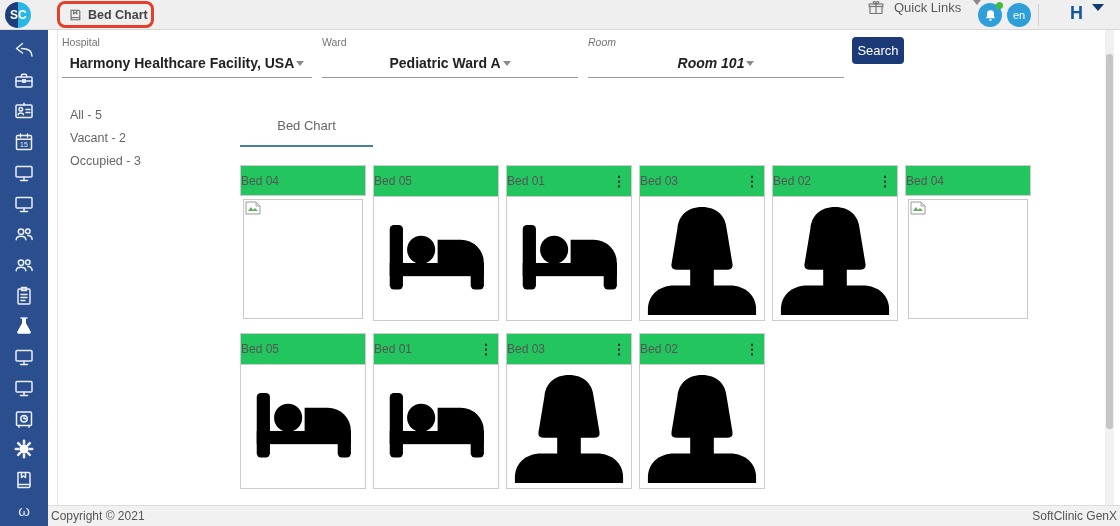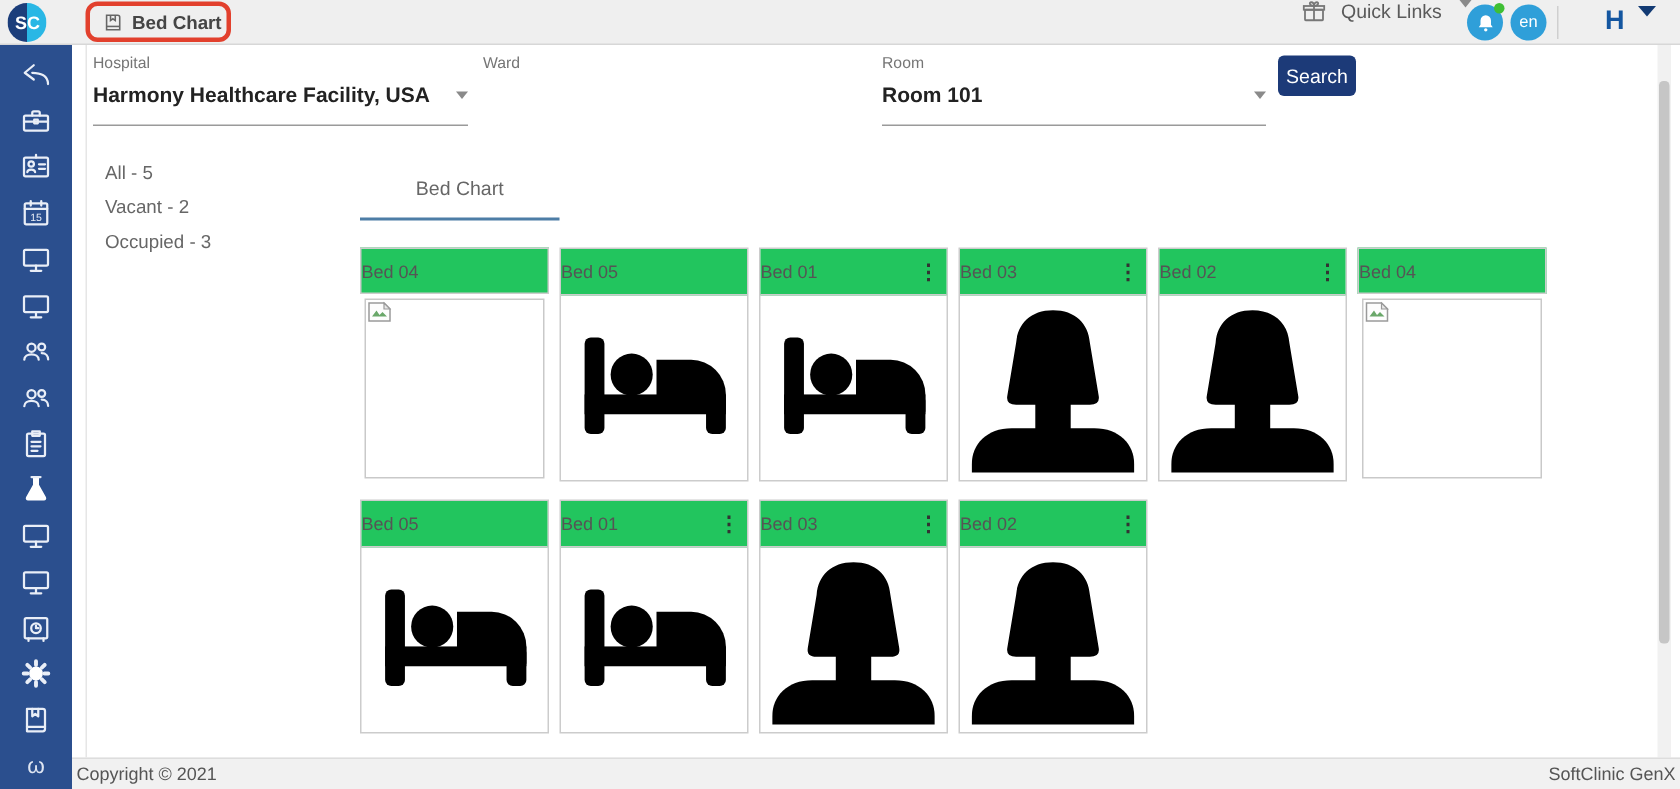--- a/index.html
+++ b/index.html
@@ -37,25 +37,25 @@
   .side-item .omega{color:#dfe6f2;font-size:15px;line-height:1;}
 
   
   .panel-edge{position:absolute;left:57px;top:30px;height:475px;width:0;border-left:1px solid #e6e6e6;}
   .scroll-track{position:absolute;left:1105px;top:30px;width:9px;height:475px;background:#f1f1f1;}
   .scroll-thumb{position:absolute;left:1px;top:24px;width:7px;height:375px;background:#c6c6c6;border-radius:3px;}
 
   
   .field{position:absolute;top:36px;}
   .field .flabel{font-size:10.5px;color:#757575;margin-bottom:7px;}
-  .field .vrow{display:flex;align-items:center;justify-content:space-between;border-bottom:1.5px solid #9a9a9a;padding-bottom:12px;}
+  .field .vrow{display:flex;align-items:center;justify-content:center;border-bottom:1.5px solid #9a9a9a;padding-bottom:6px;}
   .field .fvalue{font-size:14px;font-weight:bold;color:#222;}
   .f-hospital{left:62px;width:250px;}
   .f-ward{left:322px;width:256px;}
-  .f-room{left:588px;width:256px;}
+  .f-room{left:588px;width:256px;font-style:italic;}
   .search-btn{position:absolute;left:852px;top:37px;width:52px;height:27px;background:var(--btn-navy);color:#fff;font-size:13px;border:none;border-radius:4px;cursor:pointer;font-family:"Liberation Sans",sans-serif;}
 
   
   .summary{position:absolute;left:70px;top:108px;font-size:12.5px;color:#666;}
   .summary div{margin-bottom:9px;}
 
   
   .tab{position:absolute;left:240px;top:118px;width:133px;text-align:center;font-size:13px;color:#666;padding-bottom:12px;border-bottom:2px solid var(--tab-line);cursor:pointer;}
 
   
@@ -236,20 +236,24 @@
 
 <div class="field f-hospital">
   <div class="flabel">Hospital</div>
   <div class="vrow">
     <span class="fvalue">Harmony Healthcare Facility, USA</span>
     <span class="caret-down"></span>
   </div>
 </div>
 <div class="field f-ward">
   <div class="flabel">Ward</div>
+  <div class="vrow">
+    <span class="fvalue">Pediatric Ward A</span>
+    <span class="caret-down"></span>
+  </div>
 </div>
 <div class="field f-room">
   <div class="flabel">Room</div>
   <div class="vrow">
     <span class="fvalue">Room 101</span>
     <span class="caret-down"></span>
   </div>
 </div>
 <button class="search-btn">Search</button>
 

